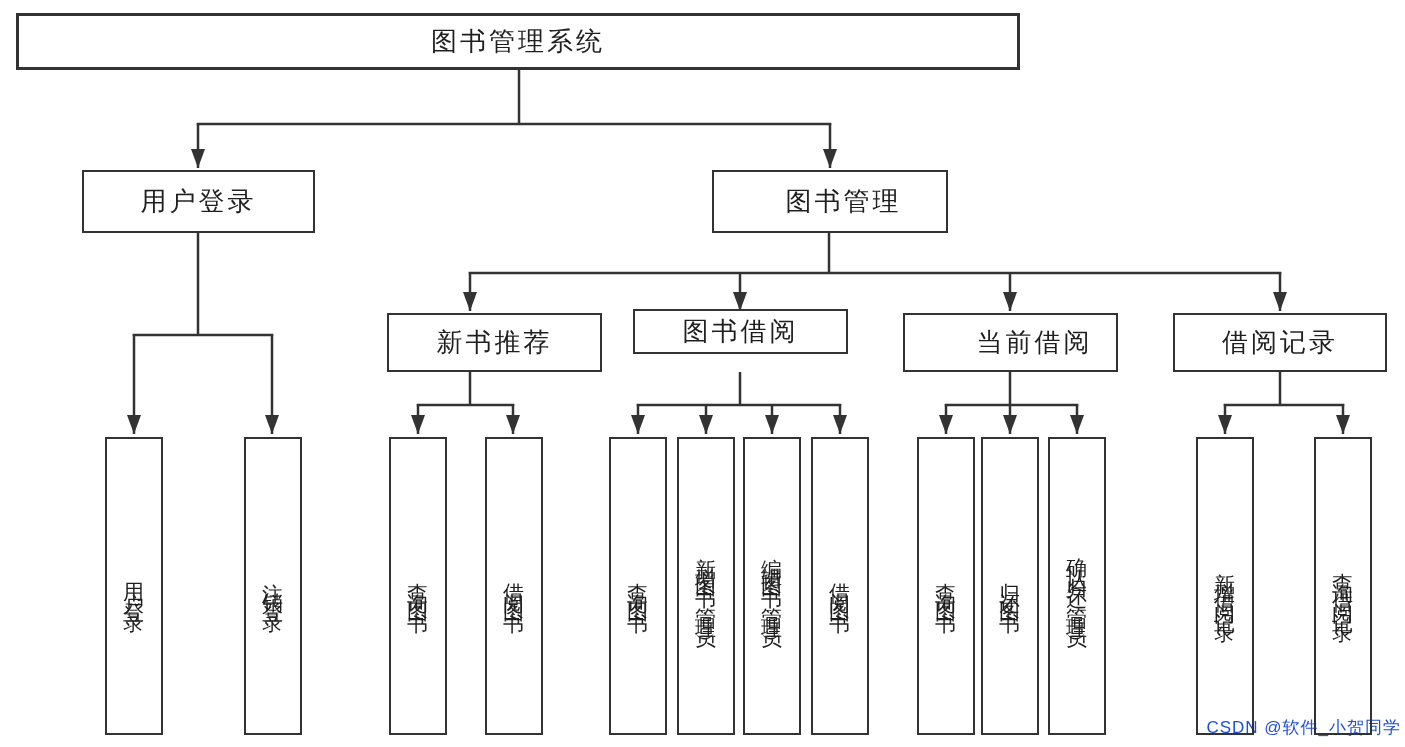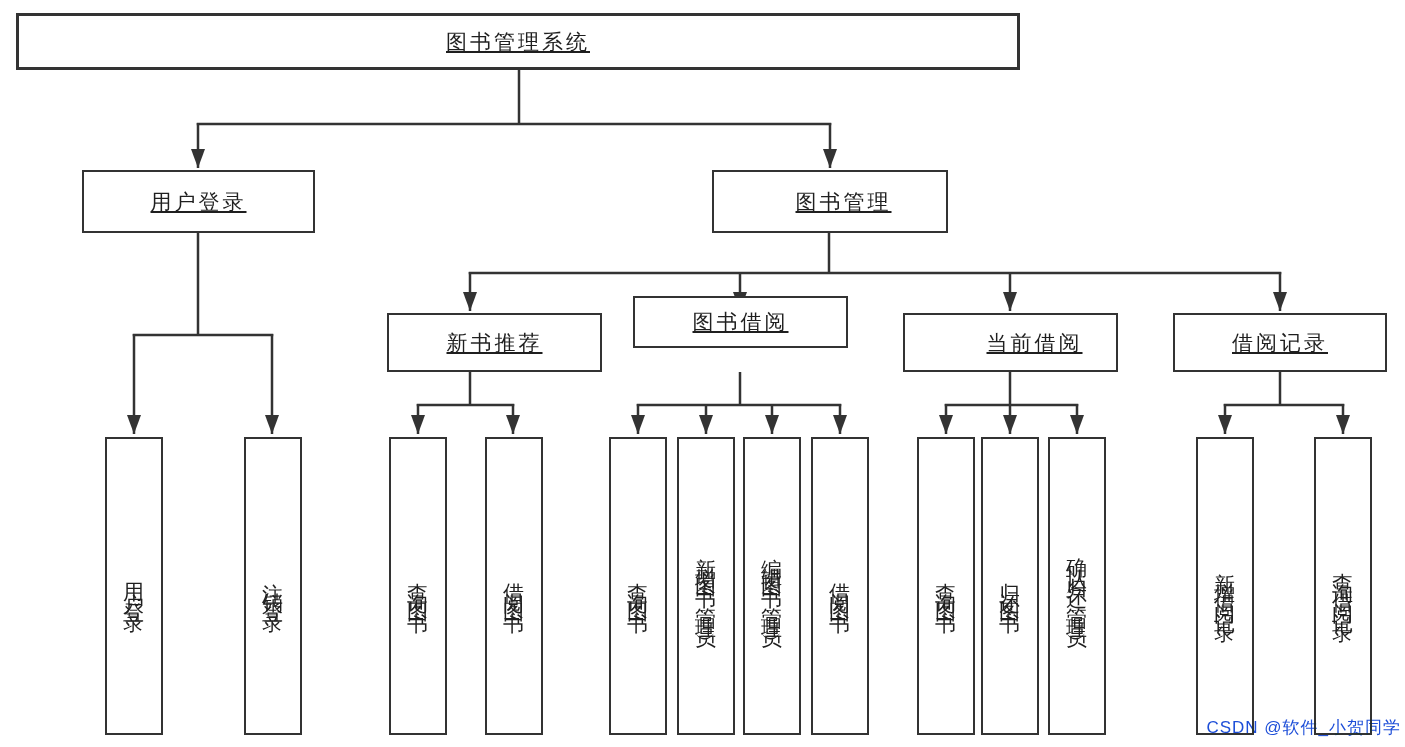--- a/index.html
+++ b/index.html
@@ -16,21 +16,21 @@
     position: absolute;
     box-sizing: border-box;
     background: #ffffff;
     border: 2px solid #333333;
     color: #1f1f1f;
     display: flex;
     align-items: center;
     justify-content: center;
     z-index: 2;
   }
-  .h-label { font-size: 21px; letter-spacing: 3px; white-space: nowrap; text-decoration: underline; }
+  .h-label { font-size: 26px; letter-spacing: 3px; white-space: nowrap; }
   .root-box { border-width: 3px; }
   .v-node .v-label {
     writing-mode: vertical-rl;
     text-orientation: mixed;
     font-size: 21px;
     letter-spacing: 10px;
     line-height: 1;
     white-space: nowrap;
   }
   .watermark {
@@ -107,21 +107,21 @@
   <div class="node" style="left:82px; top:170px; width:233px; height:63px;">
     <span class="h-label">用户登录</span>
   </div>
   <div class="node" style="left:712px; top:170px; width:236px; height:63px;padding-left:27px;">
     <span class="h-label">图书管理</span>
   </div>
 
   <div class="node" style="left:363px; top:313px; width:215px; height:59px;margin-left:24px;">
     <span class="h-label">新书推荐</span>
   </div>
-  <div class="node" style="left:633px; top:296px; width:215px; height:52px;">
+  <div class="node" style="left:633px; top:309px; width:215px; height:45px;">
     <span class="h-label">图书借阅</span>
   </div>
   <div class="node" style="left:903px; top:313px; width:215px; height:59px;padding-left:48px;">
     <span class="h-label">当前借阅</span>
   </div>
   <div class="node" style="left:1173px; top:313px; width:214px; height:59px;">
     <span class="h-label">借阅记录</span>
   </div>
 
   <div class="node v-node" style="left:105px; top:437px; width:58px; height:298px;">

